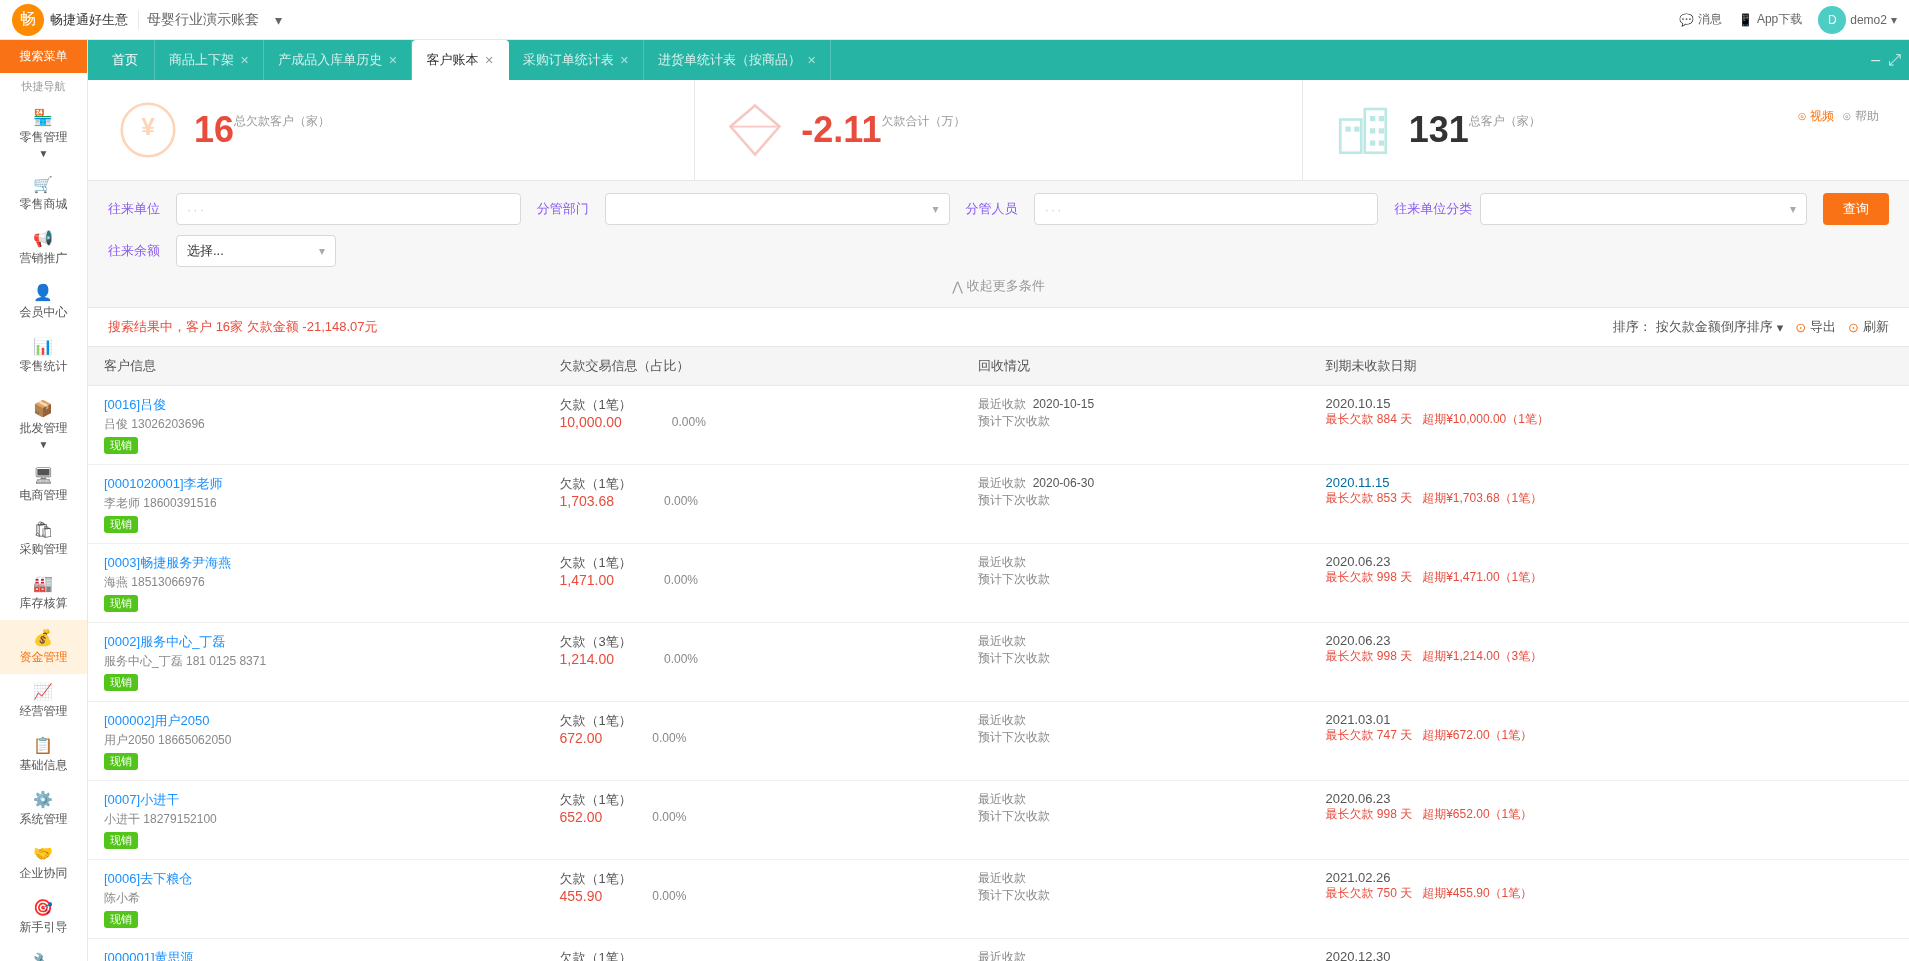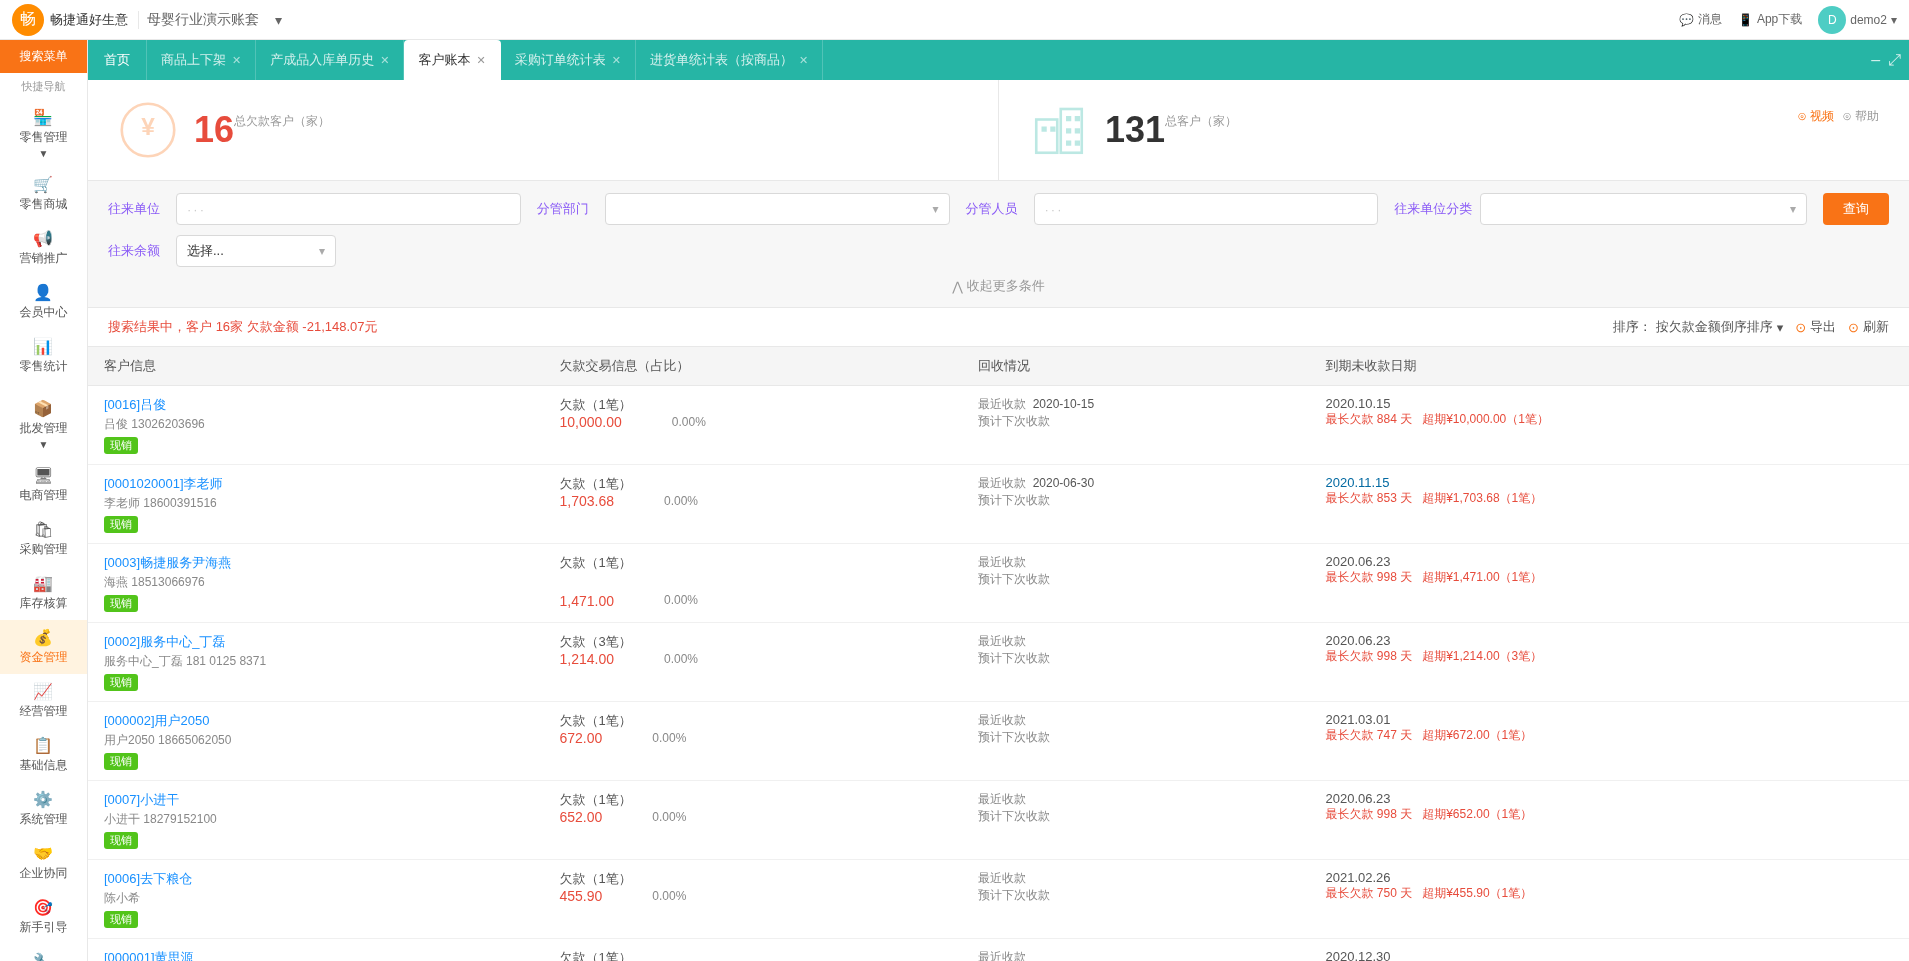--- a/index.html
+++ b/index.html
@@ -26,21 +26,21 @@
     .sidebar-nav-label { padding: 6px 8px; font-size: 11px; color: #999; text-align: center; }
     .sidebar-item { padding: 8px 4px; text-align: center; font-size: 12px; color: #555; cursor: pointer; display: flex; flex-direction: column; align-items: center; gap: 2px; }
     .sidebar-item.active { background: #fff3e0; color: #f97316; }
     .sidebar-item .item-icon { font-size: 16px; }
     .divider-h { height: 1px; background: #f0f0f0; margin: 4px 0; }
 
     
     .content-area { flex: 1; display: flex; flex-direction: column; overflow: hidden; }
 
     
-    .tab-bar { background: #26b5a5; display: flex; align-items: center; height: 40px; padding-left: 0; overflow: hidden; }
+    .tab-bar { background: #26b5a5; display: flex; align-items: center; height: 40px; padding-left: 8px; overflow: hidden; }
     .tab-item { display: flex; align-items: center; gap: 6px; padding: 0 14px; height: 40px; font-size: 13px; color: rgba(255,255,255,0.8); cursor: pointer; white-space: nowrap; border-right: 1px solid rgba(255,255,255,0.2); }
     .tab-item.active { background: #fff; color: #333; border-radius: 4px 4px 0 0; }
     .tab-item.first { padding: 0 16px; font-weight: 500; color: #fff; }
     .tab-close { font-size: 11px; color: rgba(255,255,255,0.6); }
     .tab-item.active .tab-close { color: #999; }
     .tab-bar-right { margin-left: auto; display: flex; align-items: center; gap: 8px; padding-right: 8px; }
     .tab-bar-btn { color: rgba(255,255,255,0.8); cursor: pointer; font-size: 16px; }
 
     
     .stats-bar { background: #fff; display: flex; border-bottom: 1px solid #e8e8e8; min-height: 100px; }
@@ -248,20 +248,32 @@
             </svg>
           </div>
           <div class="stat-content">
             <div class="stat-value red">16</div>
             <div class="stat-label">总欠款客户（家）</div>
           </div>
         </div>
         <div class="stat-card">
           <div class="stat-icon">
             <svg viewBox="0 0 64 64" fill="none" xmlns="http://www.w3.org/2000/svg">
+              <polygon points="32,4 60,28 32,60 4,28" stroke="#e74c3c" stroke-width="3" fill="none"></polygon>
+              <line x1="4" y1="28" x2="60" y2="28" stroke="#e74c3c" stroke-width="2"></line>
+            </svg>
+          </div>
+          <div class="stat-content">
+            <div class="stat-value red">-2.11</div>
+            <div class="stat-label">欠款合计（万）</div>
+          </div>
+        </div>
+        <div class="stat-card">
+          <div class="stat-icon">
+            <svg viewBox="0 0 64 64" fill="none" xmlns="http://www.w3.org/2000/svg">
               <rect x="6" y="20" width="24" height="38" stroke="#26b5a5" stroke-width="3" fill="none"></rect>
               <rect x="34" y="8" width="24" height="50" stroke="#26b5a5" stroke-width="3" fill="none"></rect>
               <rect x="12" y="28" width="6" height="6" fill="#26b5a5"></rect>
               <rect x="22" y="28" width="6" height="6" fill="#26b5a5"></rect>
               <rect x="40" y="16" width="6" height="6" fill="#26b5a5"></rect>
               <rect x="50" y="16" width="6" height="6" fill="#26b5a5"></rect>
               <rect x="40" y="30" width="6" height="6" fill="#26b5a5"></rect>
               <rect x="50" y="30" width="6" height="6" fill="#26b5a5"></rect>
               <rect x="40" y="44" width="6" height="6" fill="#26b5a5"></rect>
               <rect x="50" y="44" width="6" height="6" fill="#26b5a5"></rect>
@@ -417,21 +429,21 @@
     </td>
   </tr>
               <tr>
     <td>
       <div class="customer-name">[0003]畅捷服务尹海燕</div>
       <div class="customer-phone">海燕 18513066976</div>
       <span class="badge-green">现销</span>
     </td>
     <td>
       <div style="color:#555; font-size:13px;">欠款（1笔）</div>
-      <div style="display:flex; align-items:flex-start; gap: 30px; margin-top: 21px;">
+      <div style="display:flex; align-items:center; gap: 30px;">
         <span class="amount-red">1,471.00</span>
         <span class="percent">0.00%</span>
       </div>
     </td>
     <td>
       <div class="collection-info">
         <span>最近收款</span>
         
       </div>
       <div class="collection-info">预计下次收款</div>

